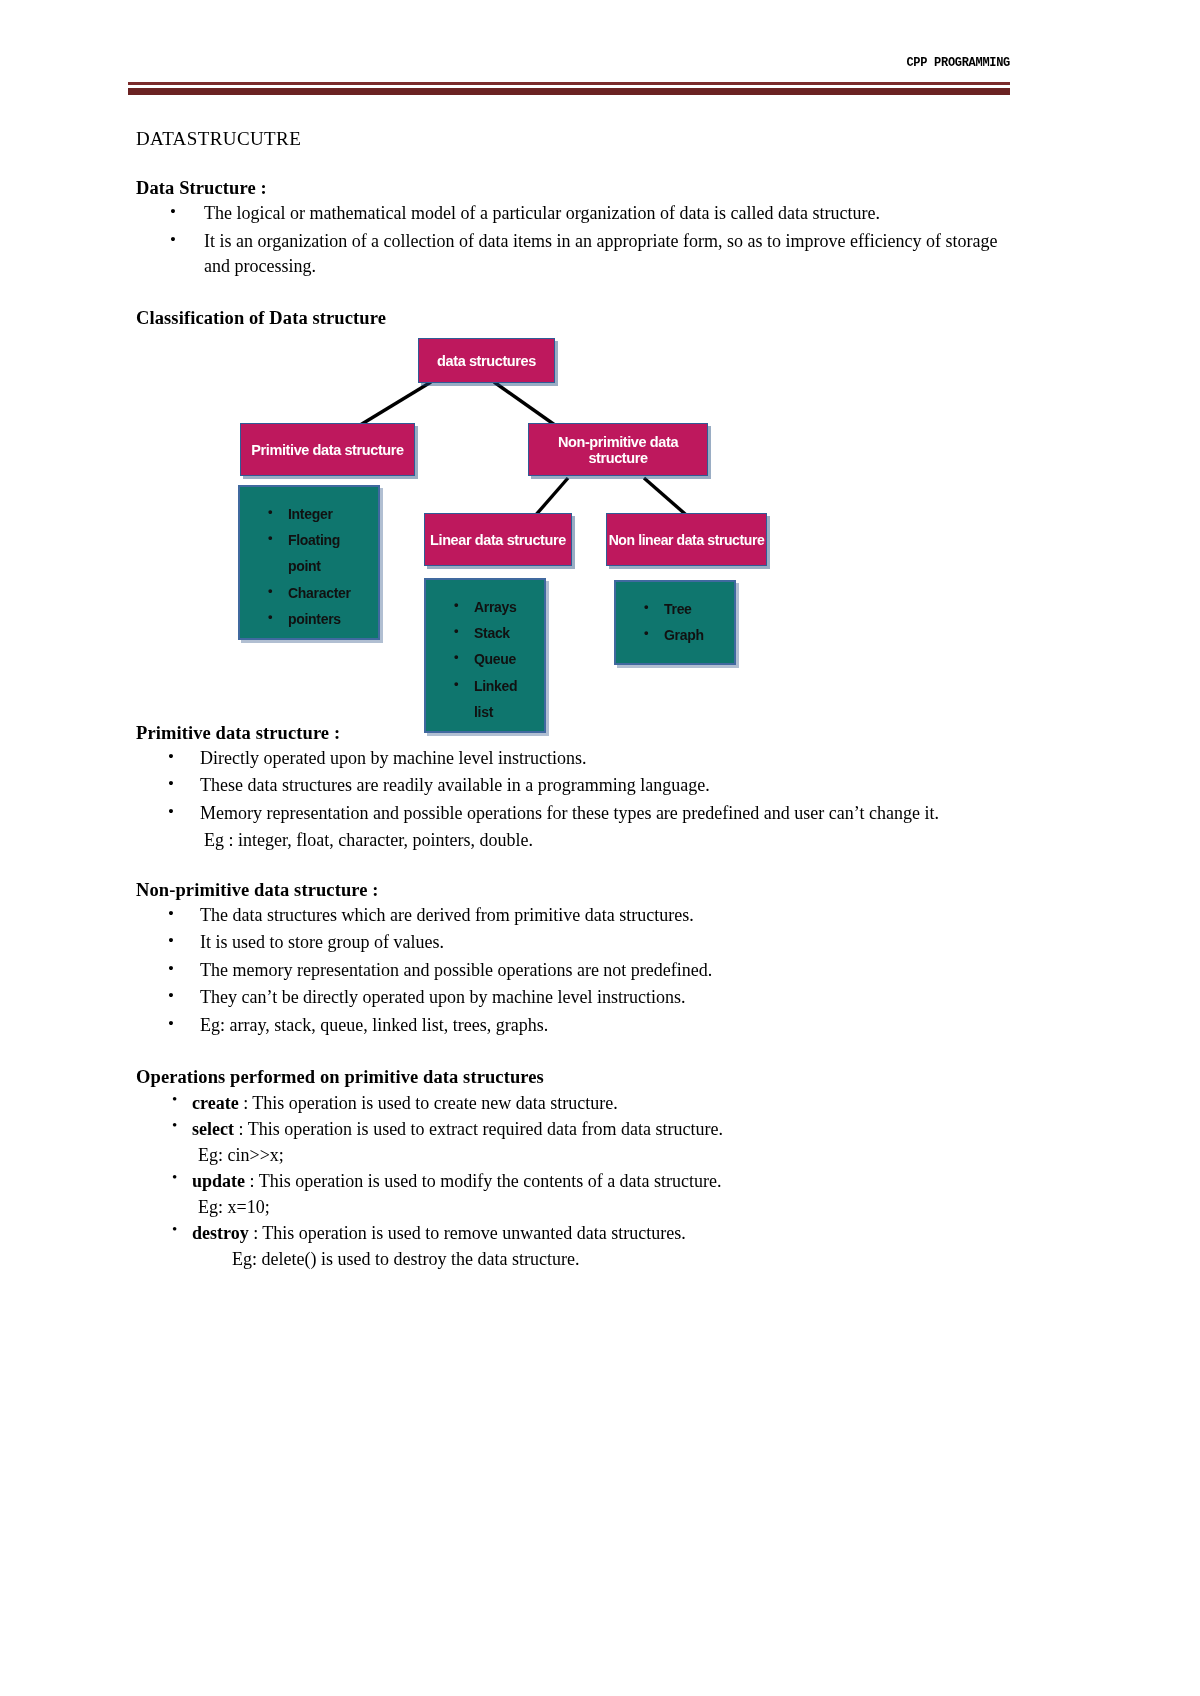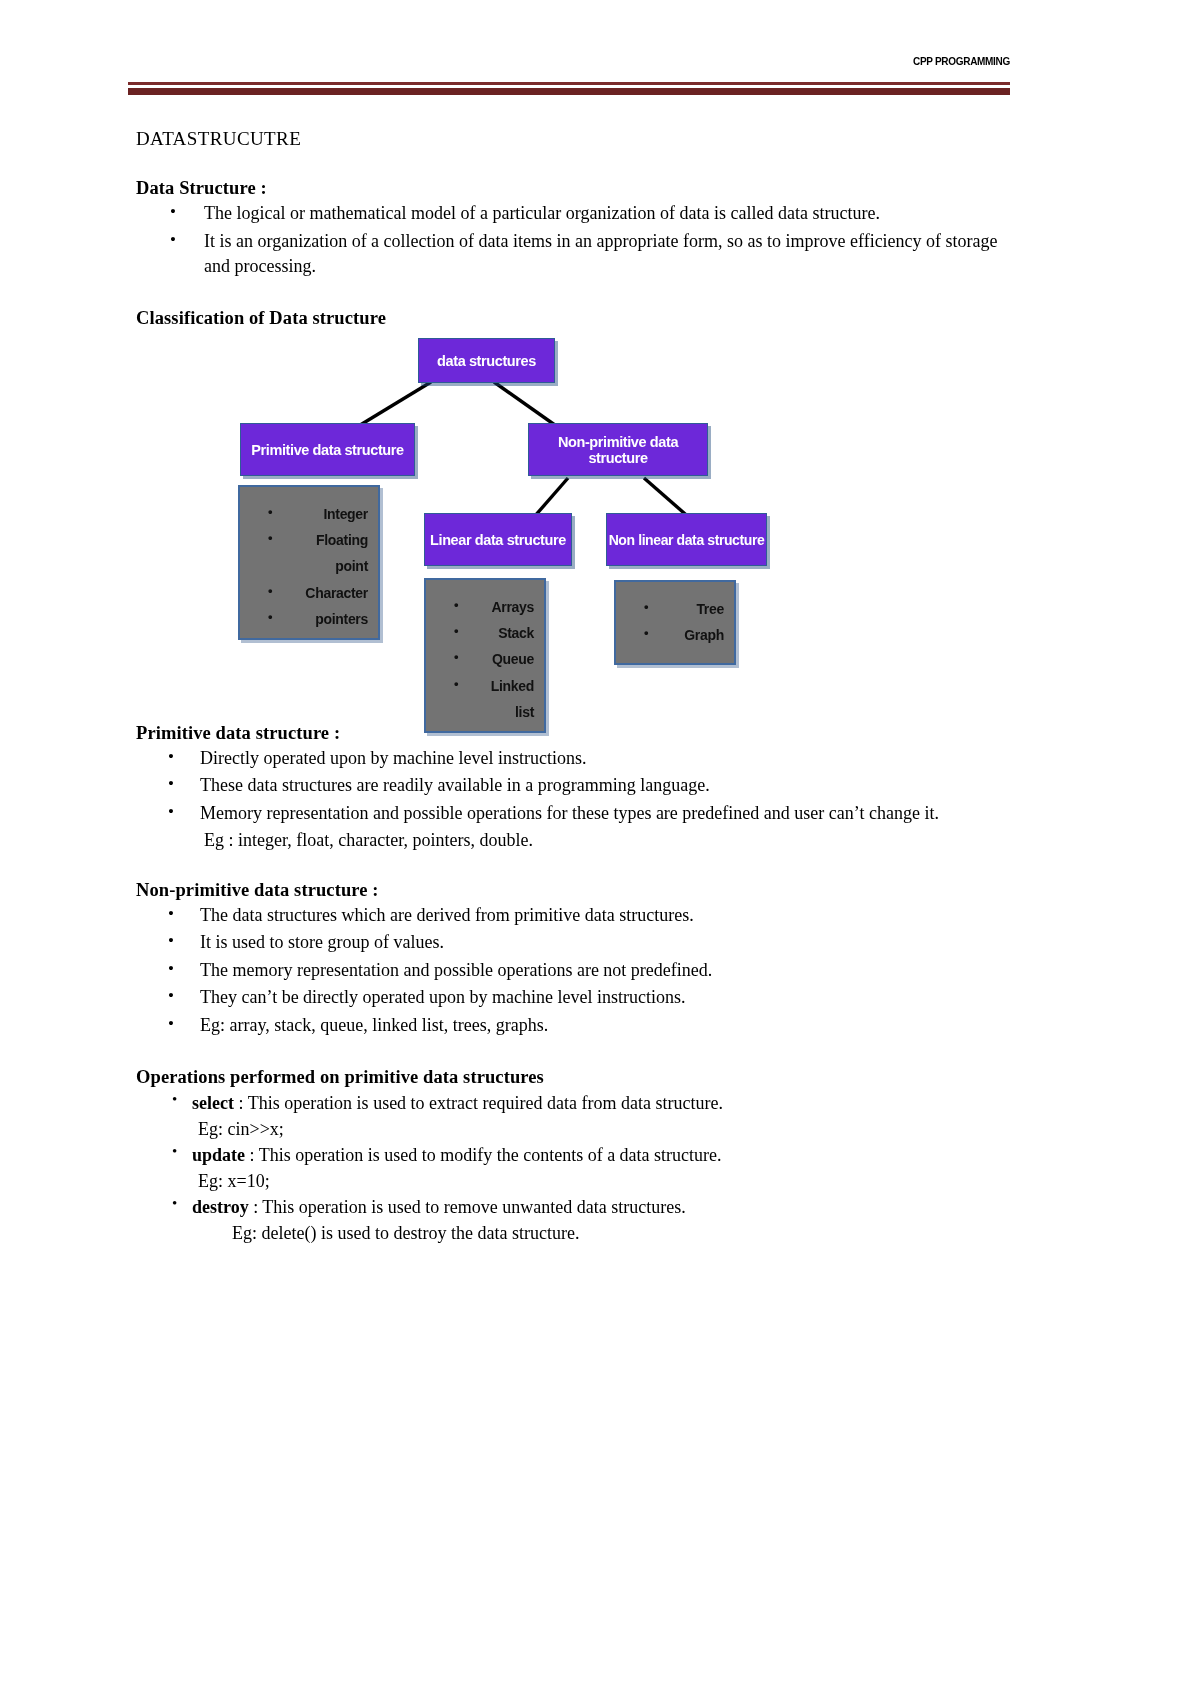--- a/index.html
+++ b/index.html
@@ -30,24 +30,24 @@
     position: absolute;
     left: 128px;
     top: 56px;
     width: 882px;
     height: 36px;
   }
   .header-title {
     position: absolute;
     right: 0;
     top: 0;
-    font-size: 10px;
+    font-size: 12px;
     font-weight: bold;
     letter-spacing: -0.3px;
-    font-family: Liberation Sans, sans-serif;
+    font-family: Liberation Mono, monospace;
     white-space: nowrap;
     color: #000000;
   }
   .header-rule-thin {
     position: absolute;
     left: 0;
     top: 26px;
     width: 882px;
     height: 3px;
     background: #7b2b2b;
@@ -149,41 +149,40 @@
   
   .diagram {
     position: absolute;
     left: 136px;
     top: 325px;
     width: 880px;
     height: 390px;
   }
   .node {
     position: absolute;
-    background: #6d28d9;
+    background: #be185d;
     border: 1px solid #2f5c96;
     box-shadow: 3px 3px 0 0 rgba(31,73,125,0.45);
     color: #ffffff;
     font-family: "Liberation Sans", "DejaVu Sans", sans-serif;
     font-weight: bold;
     display: flex;
     align-items: center;
     justify-content: center;
     text-align: center;
     letter-spacing: -0.4px;
     box-sizing: border-box;
   }
   .listbox {
     position: absolute;
-    background: #737373;
+    background: #0f766e;
     border: 2px solid #40699f;
     box-shadow: 3px 3px 0 0 rgba(31,73,125,0.35);
     box-sizing: border-box;
     padding: 14px 10px 10px 24px;
-    text-align: right;
   }
   .listbox ul {
     list-style: none;
     margin: 0;
     padding: 0;
   }
   .listbox li {
     position: relative;
     padding-left: 24px;
     font-family: "Liberation Sans", "DejaVu Sans", sans-serif;
@@ -312,20 +311,25 @@
       <li>It is used to store group of values.</li>
       <li>The memory representation and possible operations are not predefined.</li>
       <li>They can’t be directly operated upon by machine level instructions.</li>
       <li>Eg: array, stack, queue, linked list, trees, graphs.</li>
     </ul>
 
     <div class="gap-md"></div>
     <h2 class="sec">Operations performed on primitive data structures</h2>
     <ul class="ops">
       <li>
+        <b>create</b><span> : This operation is used to create new data structure.</span>
+      </li>
+    </ul>
+    <ul class="ops">
+      <li>
         <b>select</b><span> : This operation is used to extract required data from data structure.</span>
       </li>
     </ul>
     <div class="ops-eg">Eg: cin&gt;&gt;x;</div>
     <ul class="ops">
       <li>
         <b>update</b><span> : This operation is used to modify the contents of a data structure.</span>
       </li>
     </ul>
     <div class="ops-eg">Eg: x=10;</div>

